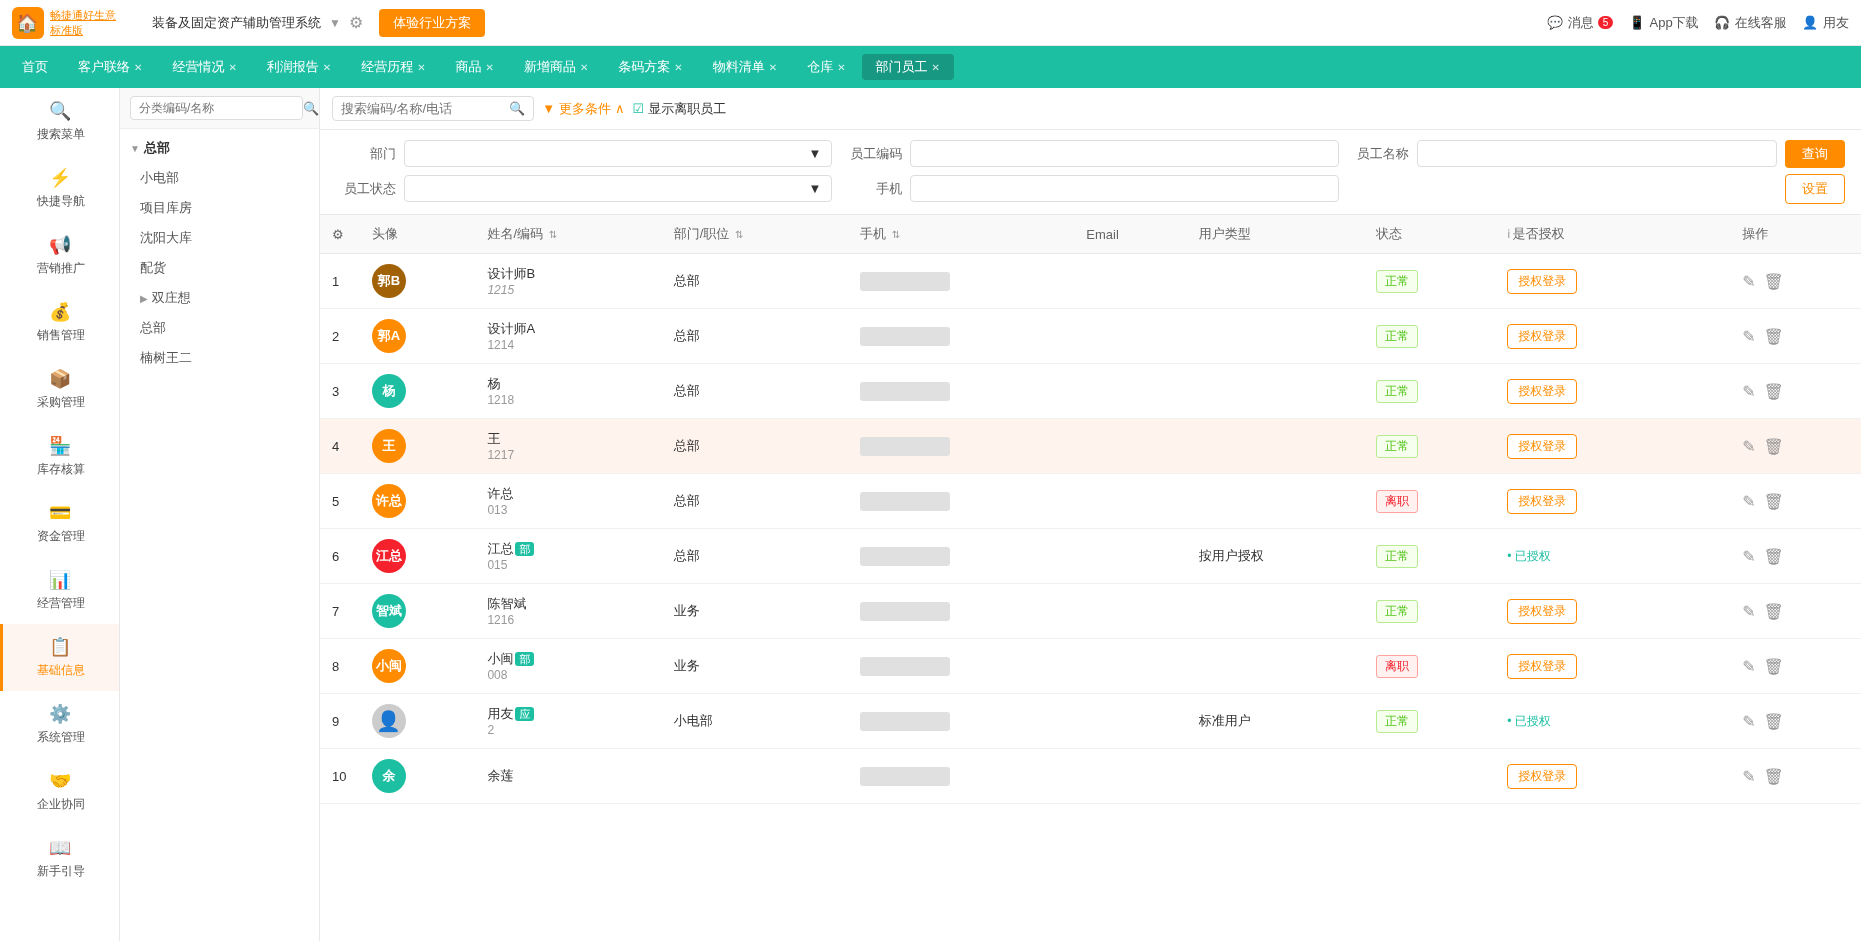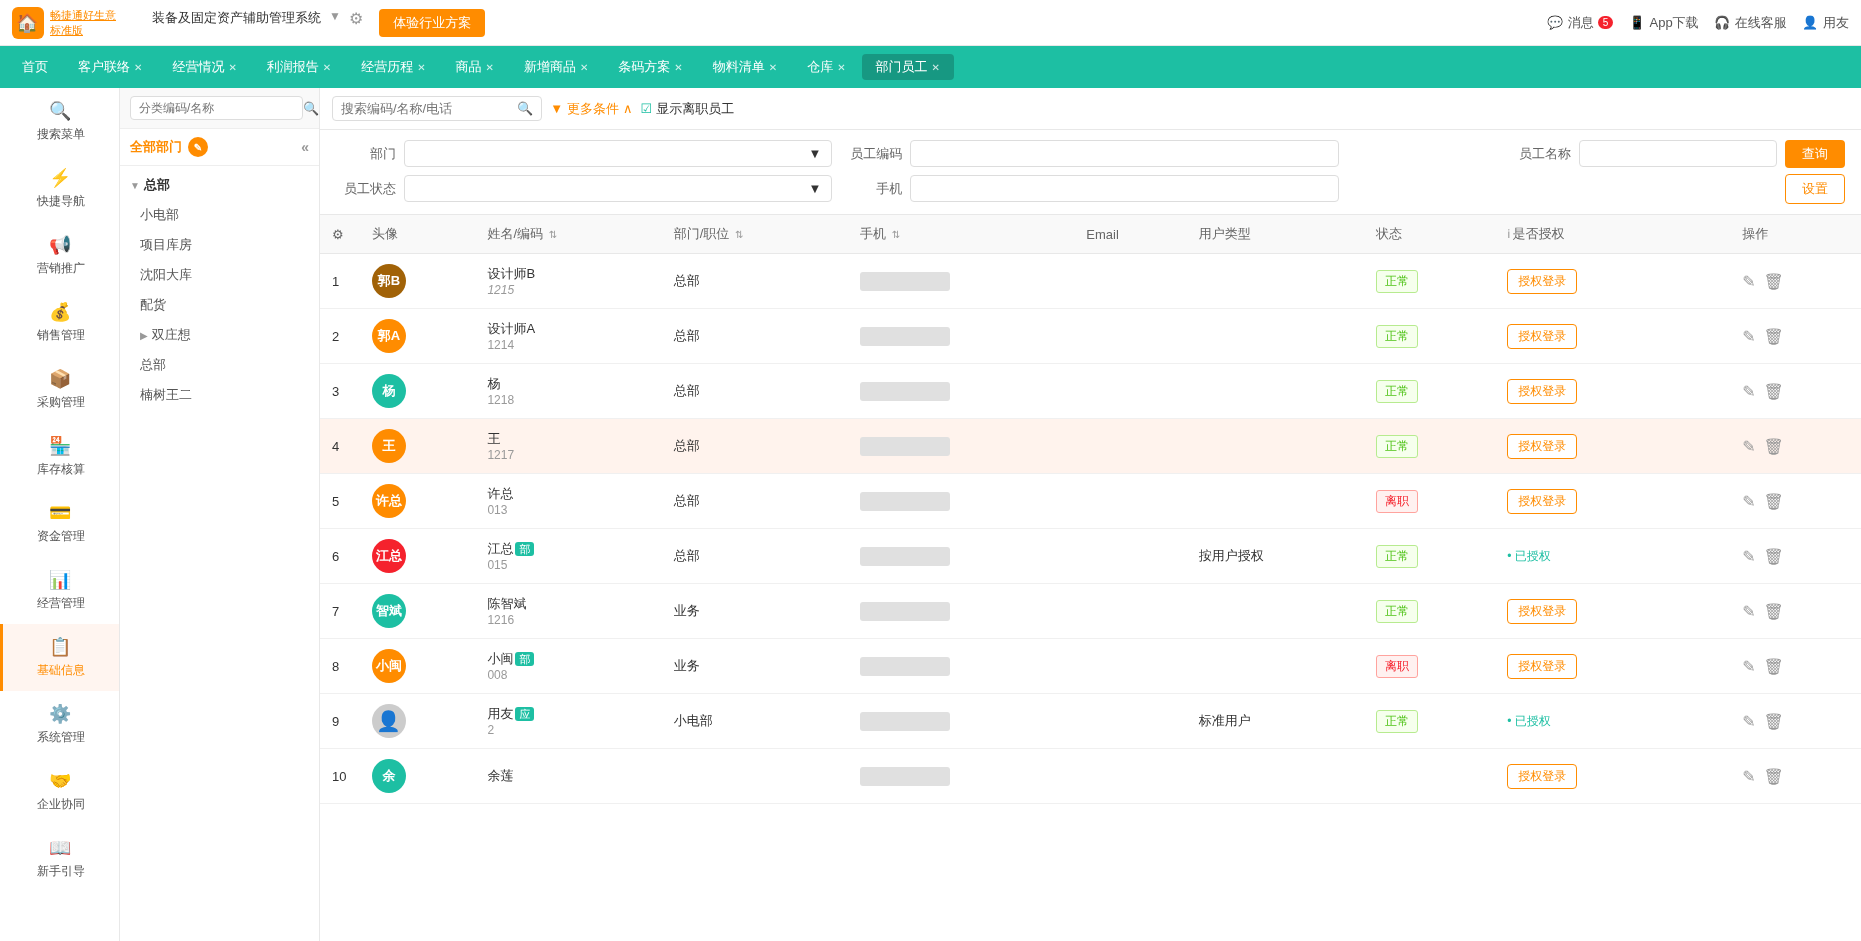--- a/index.html
+++ b/index.html
@@ -3,21 +3,21 @@
   <meta charset="utf-8">
   <style>
     * { box-sizing: border-box; margin: 0; padding: 0; }
     body { font-family: 'Microsoft YaHei', Arial, sans-serif; font-size: 13px; background: #f5f5f5; color: #333; }
 
     
     .top-bar { display: flex; align-items: center; background: #fff; height: 46px; padding: 0 12px; border-bottom: 1px solid #e8e8e8; }
     .logo-area { display: flex; align-items: center; width: 120px; }
     .logo-icon { width: 32px; height: 32px; background: #ff8c00; border-radius: 6px; display: flex; align-items: center; justify-content: center; color: #fff; font-size: 18px; margin-right: 6px; }
     .logo-text { font-size: 11px; color: #ff8c00; line-height: 1.3; text-decoration: underline; }
-    .system-title { font-size: 13px; color: #333; flex: 1; padding-left: 20px; display: flex; gap: 8px; }
+    .system-title { font-size: 13px; color: #333; flex: 1; padding-left: 20px; display: flex; align-items: center; gap: 8px; }
     .sys-title-arrow { color: #999; font-size: 12px; }
     .sys-settings-icon { color: #999; font-size: 16px; cursor: pointer; margin-right: 8px; }
     .trial-btn { background: #ff8c00; color: #fff; border: none; border-radius: 4px; padding: 5px 14px; font-size: 13px; cursor: pointer; }
     .top-right { display: flex; align-items: center; gap: 16px; margin-left: auto; }
     .top-right-item { display: flex; align-items: center; gap: 4px; cursor: pointer; color: #555; font-size: 13px; }
     .badge { background: #f5222d; color: #fff; border-radius: 10px; padding: 1px 5px; font-size: 10px; }
 
     
     .nav-tabs { display: flex; align-items: center; background: #1dbfa3; height: 42px; padding: 0 8px; gap: 2px; }
     .nav-tab { padding: 4px 14px; color: #fff; cursor: pointer; font-size: 13px; border-radius: 4px; white-space: nowrap; display: flex; align-items: center; gap: 4px; }
@@ -50,21 +50,21 @@
     .dept-node { padding: 6px 10px; font-size: 13px; cursor: pointer; display: flex; align-items: center; gap: 4px; }
     .dept-node.parent { font-weight: bold; color: #333; }
     .dept-node.child { padding-left: 20px; color: #555; }
     .triangle { font-size: 10px; color: #999; }
 
     
     .right-panel { flex: 1; display: flex; flex-direction: column; overflow: hidden; background: #f5f5f5; }
 
     
     .toolbar { display: flex; align-items: center; padding: 8px 12px; background: #fff; border-bottom: 1px solid #e8e8e8; gap: 8px; }
-    .toolbar-search { display: flex; align-items: center; border: 1px solid #ddd; border-radius: 4px; padding: 4px 8px; gap: 16px; background: #fff; }
+    .toolbar-search { display: flex; align-items: center; border: 1px solid #ddd; border-radius: 4px; padding: 4px 8px; gap: 8px; background: #fff; }
     .toolbar-search input { border: none; outline: none; font-size: 13px; width: 160px; }
     .more-conditions { display: flex; align-items: center; gap: 4px; color: #ff8c00; cursor: pointer; font-size: 13px; }
     .show-leave-check { display: flex; align-items: center; gap: 4px; font-size: 13px; color: #333; cursor: pointer; }
     .add-emp-btn { margin-left: auto; background: #ff8c00; color: #fff; border: none; border-radius: 4px; padding: 6px 14px; cursor: pointer; font-size: 13px; display: flex; align-items: center; gap: 4px; }
     .export-btn, .import-btn { display: flex; align-items: center; gap: 4px; color: #555; cursor: pointer; font-size: 13px; border: 1px solid #ddd; border-radius: 4px; padding: 5px 10px; background: #fff; }
     .toolbar-right-btns { display: flex; align-items: center; gap: 6px; }
     .view-btn { color: #555; font-size: 13px; cursor: pointer; }
 
     
     .filter-area { background: #fff; padding: 10px 16px; border-bottom: 1px solid #e8e8e8; display: grid; grid-template-columns: 1fr 1fr 1fr; gap: 10px; }
@@ -211,25 +211,20 @@
   </div>
 
   <div class="content-area">
     <div class="dept-employee-layout">
 
       <div class="dept-panel">
         <div class="dept-panel-header">
           <input class="dept-search-input" placeholder="分类编码/名称" style="">
           <span>🔍</span>
         </div>
-        <div class="dept-all">
-          <span>全部部门</span>
-          <div class="dept-edit-icon">✎</div>
-          <span class="dept-collapse-btn">«</span>
-        </div>
         <div class="dept-tree">
           <div class="dept-node parent">
             <span class="triangle">▼</span> 总部
           </div>
           <div class="dept-node child">小电部</div>
           <div class="dept-node child">项目库房</div>
           <div class="dept-node child">沈阳大库</div>
           <div class="dept-node child">配货</div>
           <div class="dept-node child">
             <span class="triangle">▶</span> 双庄想
@@ -278,21 +273,21 @@
             <div class="filter-row">
               <span class="filter-label">员工编码</span>
               <input class="filter-input" type="text" style="">
             </div>
             <div class="filter-row">
               <span class="filter-label">手机</span>
               <input class="filter-input" type="text" style="">
             </div>
           </div>
           <div style="display:flex;gap:8px;align-items:flex-start;">
-            <div style="display:flex;flex-direction:column;gap:8px;flex:1;align-items:flex-end;">
+            <div style="display:flex;flex-direction:column;gap:8px;flex:1;">
               <div class="filter-row">
                 <span class="filter-label">员工名称</span>
                 <input class="filter-input" type="text" style="">
               </div>
             </div>
             <div class="filter-actions">
               <button class="query-btn">查询</button>
               <button class="reset-btn">设置</button>
             </div>
           </div>

